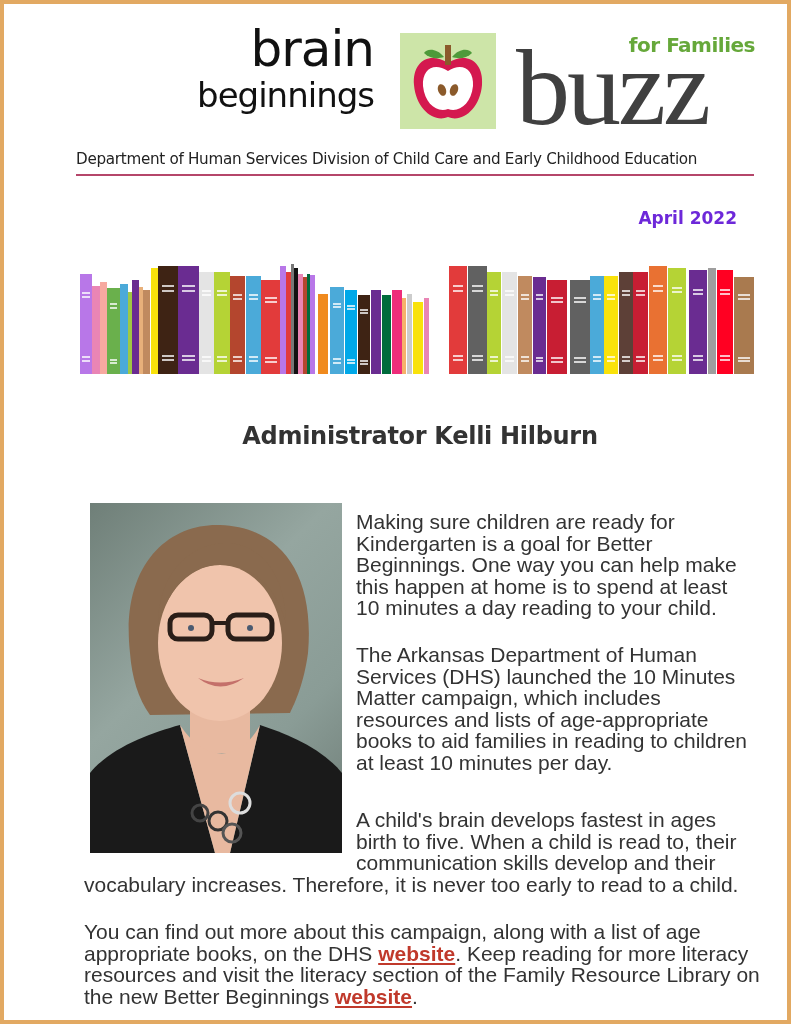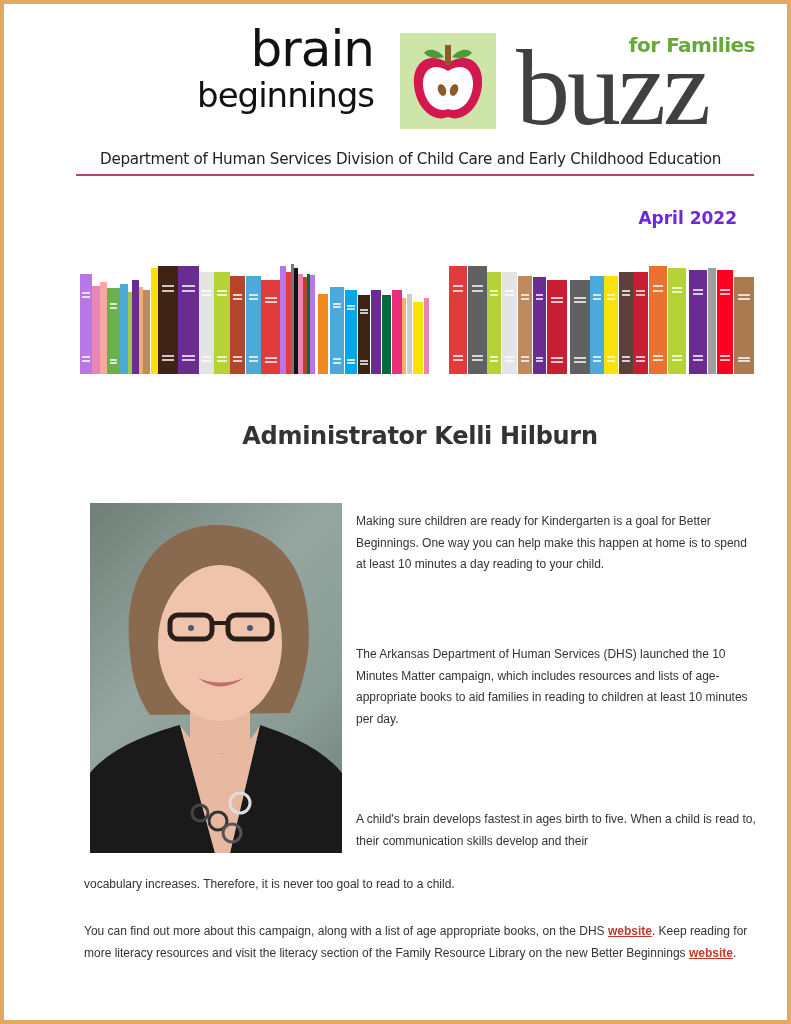--- a/index.html
+++ b/index.html
@@ -13,38 +13,38 @@
   .bb-logo { position: absolute; left: 70px; top: 22px; width: 300px; text-align: right;
     font-family: "DejaVu Sans", sans-serif; color: #111; font-weight: normal; line-height: 46px; }
   .bb-logo .l1 { font-size: 50px; letter-spacing: -1px; display: block; }
   .bb-logo .l2 { font-size: 34px; letter-spacing: -1px; display: block; }
   .apple-box { position: absolute; left: 396px; top: 29px; width: 96px; height: 96px; background: #CDE5A8; }
   .buzz { position: absolute; left: 512px; top: 34px; font-family: Liberation Serif, serif;
     font-size: 108px; color: #404040; line-height: 100px; letter-spacing: -3px; font-weight: 200; }
   .for-families { position: absolute; right: 40px; top: 29px; font-family: "DejaVu Sans", sans-serif;
     font-weight: bold; color: #66A83A; font-size: 20px; letter-spacing: -0.5px; }
   .dept { position: absolute; left: 72px; top: 146px; width: 680px; font-family: "DejaVu Sans", sans-serif;
-    font-size: 15.2px; color: #222; letter-spacing: -0.3px; white-space: nowrap; margin-left: 24px; }
+    font-size: 15.2px; color: #222; letter-spacing: -0.3px; white-space: nowrap; }
   .dept-rule { position: absolute; left: 72px; top: 170px; width: 678px; height: 2px; background: #B5466A; }
 
   .issue-date { position: absolute; right: 50px; top: 204px; font-family: "DejaVu Sans", sans-serif;
     font-weight: bold; font-size: 17px; color: #6d28d9; }
 
   .bookshelf { position: absolute; left: 76px; top: 255px; width: 674px; height: 115px; }
   .book { position: absolute; bottom: 0; box-sizing: border-box; }
   .book .stripe { position: absolute; left: 20%; right: 20%; height: 2px; background: rgba(255,255,255,0.75); }
 
   .article-title { position: absolute; left: 60px; top: 417px; width: 712px; text-align: center;
     font-family: "DejaVu Sans", sans-serif; font-weight: bold; font-size: 24px; line-height: 30px;
     color: #333; letter-spacing: -0.3px; }
 
   .photo { position: absolute; left: 86px; top: 499px; width: 252px; height: 350px; overflow: hidden;
     background: linear-gradient(135deg, #6f7f78 0%, #95a6a0 40%, #8a9c96 70%, #6c7a74 100%); }
 
-  .body-text { font-family: "Liberation Sans", sans-serif; font-size: 12px; line-height: 21.5px; color: #333; }
+  .body-text { font-family: "Liberation Sans", sans-serif; font-size: 21px; line-height: 21.5px; color: #333; }
   .p1 { position: absolute; left: 352px; top: 507px; width: 395px; }
   .p2 { position: absolute; left: 352px; top: 640px; width: 400px; }
   .p3a { position: absolute; left: 352px; top: 805px; width: 400px; }
   .p3b { position: absolute; left: 80px; top: 870px; width: 680px; }
   .p4 { position: absolute; left: 80px; top: 917px; width: 680px; }
   .link { color: #C0392B; font-weight: bold; text-decoration: underline; }
 </style>
 </head>
 <body>
 
@@ -309,18 +309,18 @@
       <circle cx="150" cy="300" r="10" fill="none" stroke="#dddddd" stroke-width="3"></circle>
       <circle cx="128" cy="318" r="9" fill="none" stroke="#333" stroke-width="3"></circle>
       <circle cx="110" cy="310" r="8" fill="none" stroke="#444" stroke-width="3"></circle>
       <circle cx="142" cy="330" r="9" fill="none" stroke="#555" stroke-width="3"></circle>
     </svg>
   </div>
 
   <div class="body-text p1">Making sure children are ready for Kindergarten is a goal for Better Beginnings. One way you can help make this happen at home is to spend at least 10 minutes a day reading to your child.</div>
   <div class="body-text p2">The Arkansas Department of Human Services (DHS) launched the 10 Minutes Matter campaign, which includes resources and lists of age-appropriate books to aid families in reading to children at least 10 minutes per day.</div>
   <div class="body-text p3a">A child's brain develops fastest in ages birth to five. When a child is read to, their communication skills develop and their</div>
-  <div class="body-text p3b">vocabulary increases. Therefore, it is never too goal to read to a child.</div>
+  <div class="body-text p3b">vocabulary increases. Therefore, it is never too early to read to a child.</div>
 
   <div class="body-text p4">
     <span>You can find out more about this campaign, along with a list of age appropriate books, on the DHS </span><a class="link" href="#">website</a><span>. Keep reading for more literacy resources and visit the literacy section of the Family Resource Library on the new Better Beginnings </span><a class="link" href="#">website</a><span>.</span>
   </div>
 </div>
 
 </body></html>

